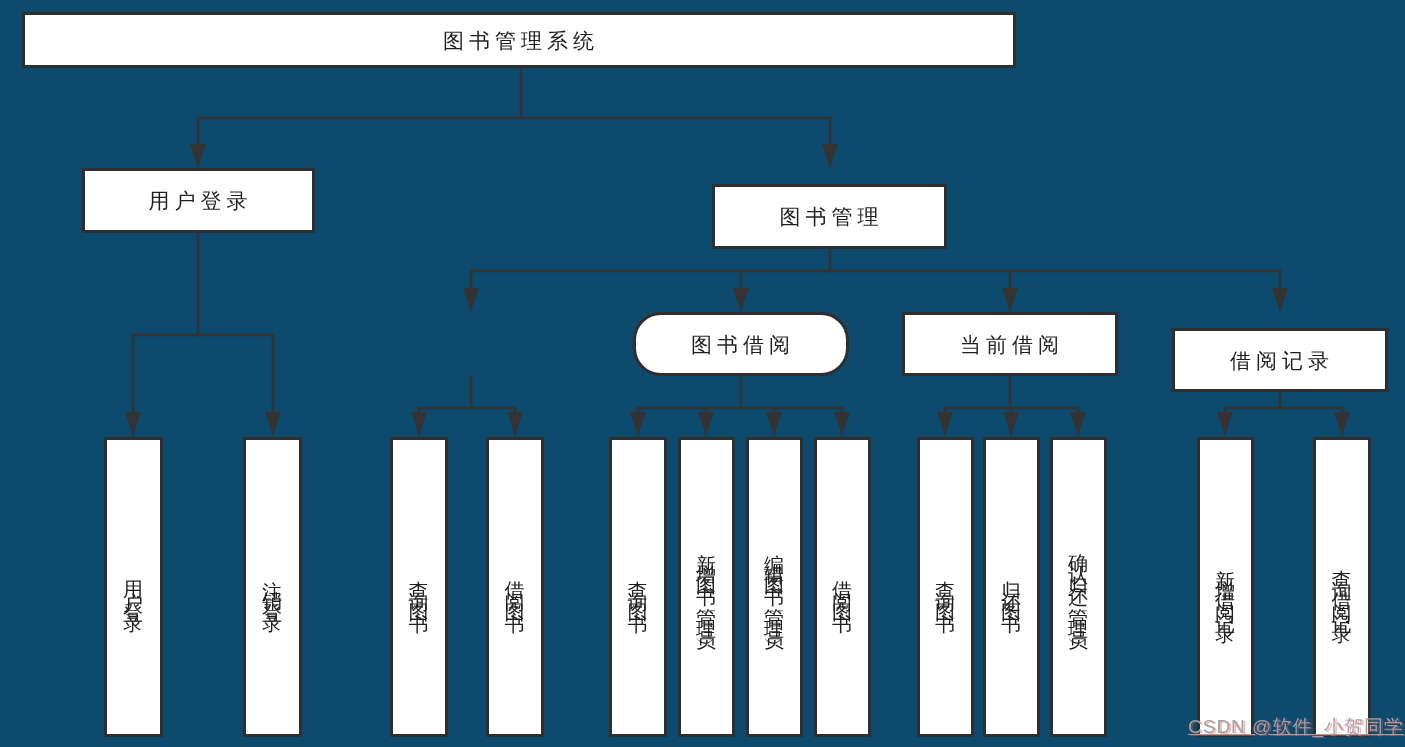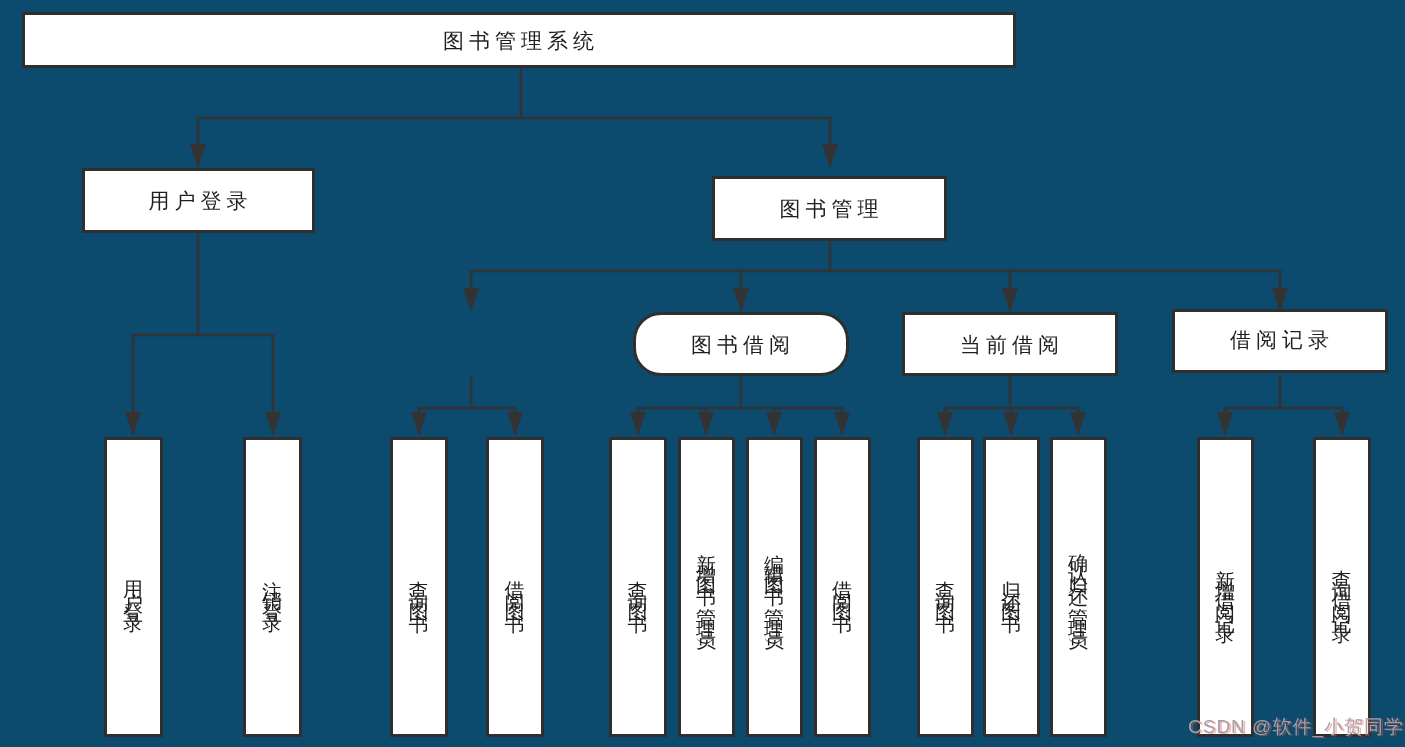--- a/index.html
+++ b/index.html
@@ -30,26 +30,26 @@
     font-size:20px;
     letter-spacing:11px;
     line-height:1;
     color:#1f1f1f;
     white-space:nowrap;
   }
   
   #b-root{left:22px;top:12px;width:994px;height:56px;}
   
   #b-user{left:82px;top:168px;width:233px;height:65px;}
-  #b-mgmt{left:712px;top:176px;width:235px;height:65px;}
+  #b-mgmt{left:712px;top:184px;width:235px;height:65px;}
   
   #b-new{left:363px;top:312px;width:215px;height:64px;}
   #b-borrow{left:633px;top:312px;width:216px;height:64px;border-radius:28px;}
   #b-current{left:902px;top:312px;width:216px;height:64px;text-align:center;}
-  #b-records{left:1172px;top:309px;width:216px;height:64px;font-family:Liberation Mono, monospace;}
+  #b-records{left:1172px;top:328px;width:216px;height:64px;}
   
   .leaf{top:437px;height:300px;}
   #b-a1{left:104px;width:59px;}
   #b-a2{left:243px;width:59px;}
   #b-b1{left:390px;width:58px;}
   #b-b2{left:486px;width:58px;}
   #b-c1{left:609px;width:58px;}
   #b-c2{left:678px;width:57px;}
   #b-c3{left:746px;width:57px;}
   #b-c4{left:814px;width:57px;}
@@ -61,20 +61,21 @@
   #watermark{
     position:absolute;
     left:1188px;
     top:714px;
     z-index:5;
     font-size:19px;
     letter-spacing:1px;
     color:#9ba1ad;
     text-shadow:2px 1px 0 rgba(252,85,49,0.45);
     white-space:nowrap;
+    text-decoration:underline;
   }
 </style>
 </head>
 <body>
 
 <div id="stage">
 
   <svg id="wires" viewBox="0 0 1405 747" xmlns="http://www.w3.org/2000/svg">
     <defs>
       <marker id="ah" viewBox="0 0 24 16" refX="22" refY="8" markerWidth="24" markerHeight="16" markerUnits="userSpaceOnUse" orient="auto">

